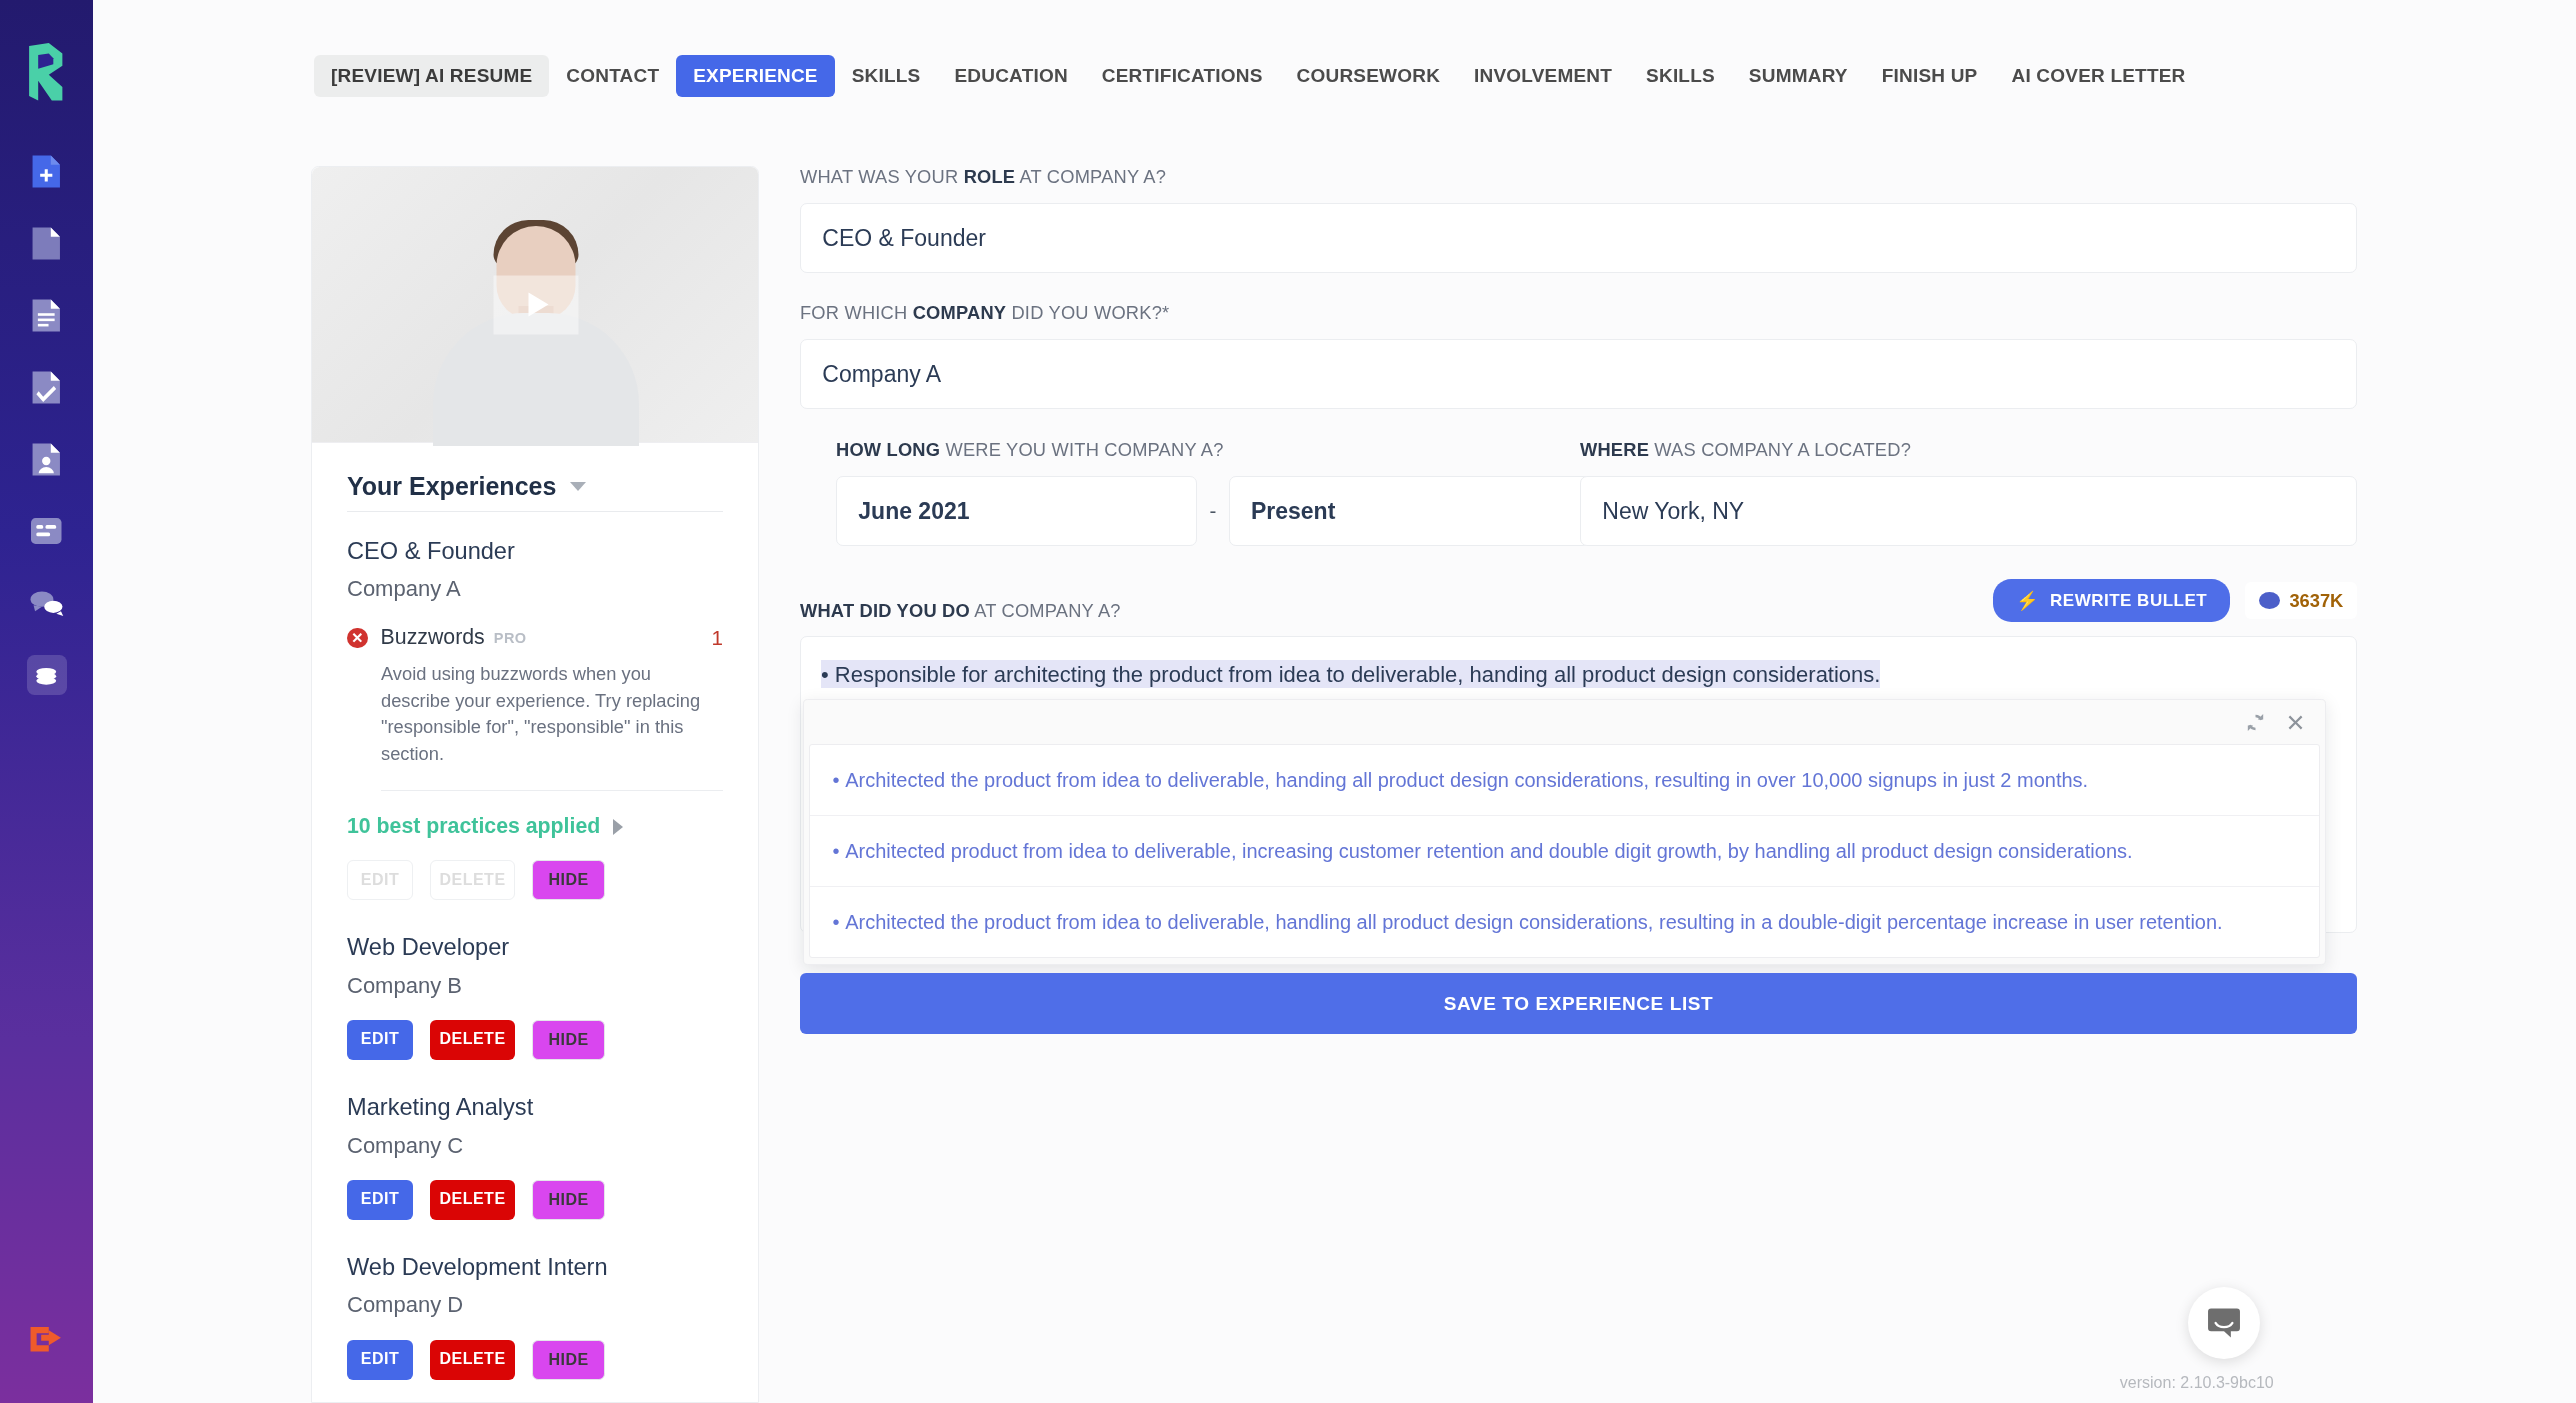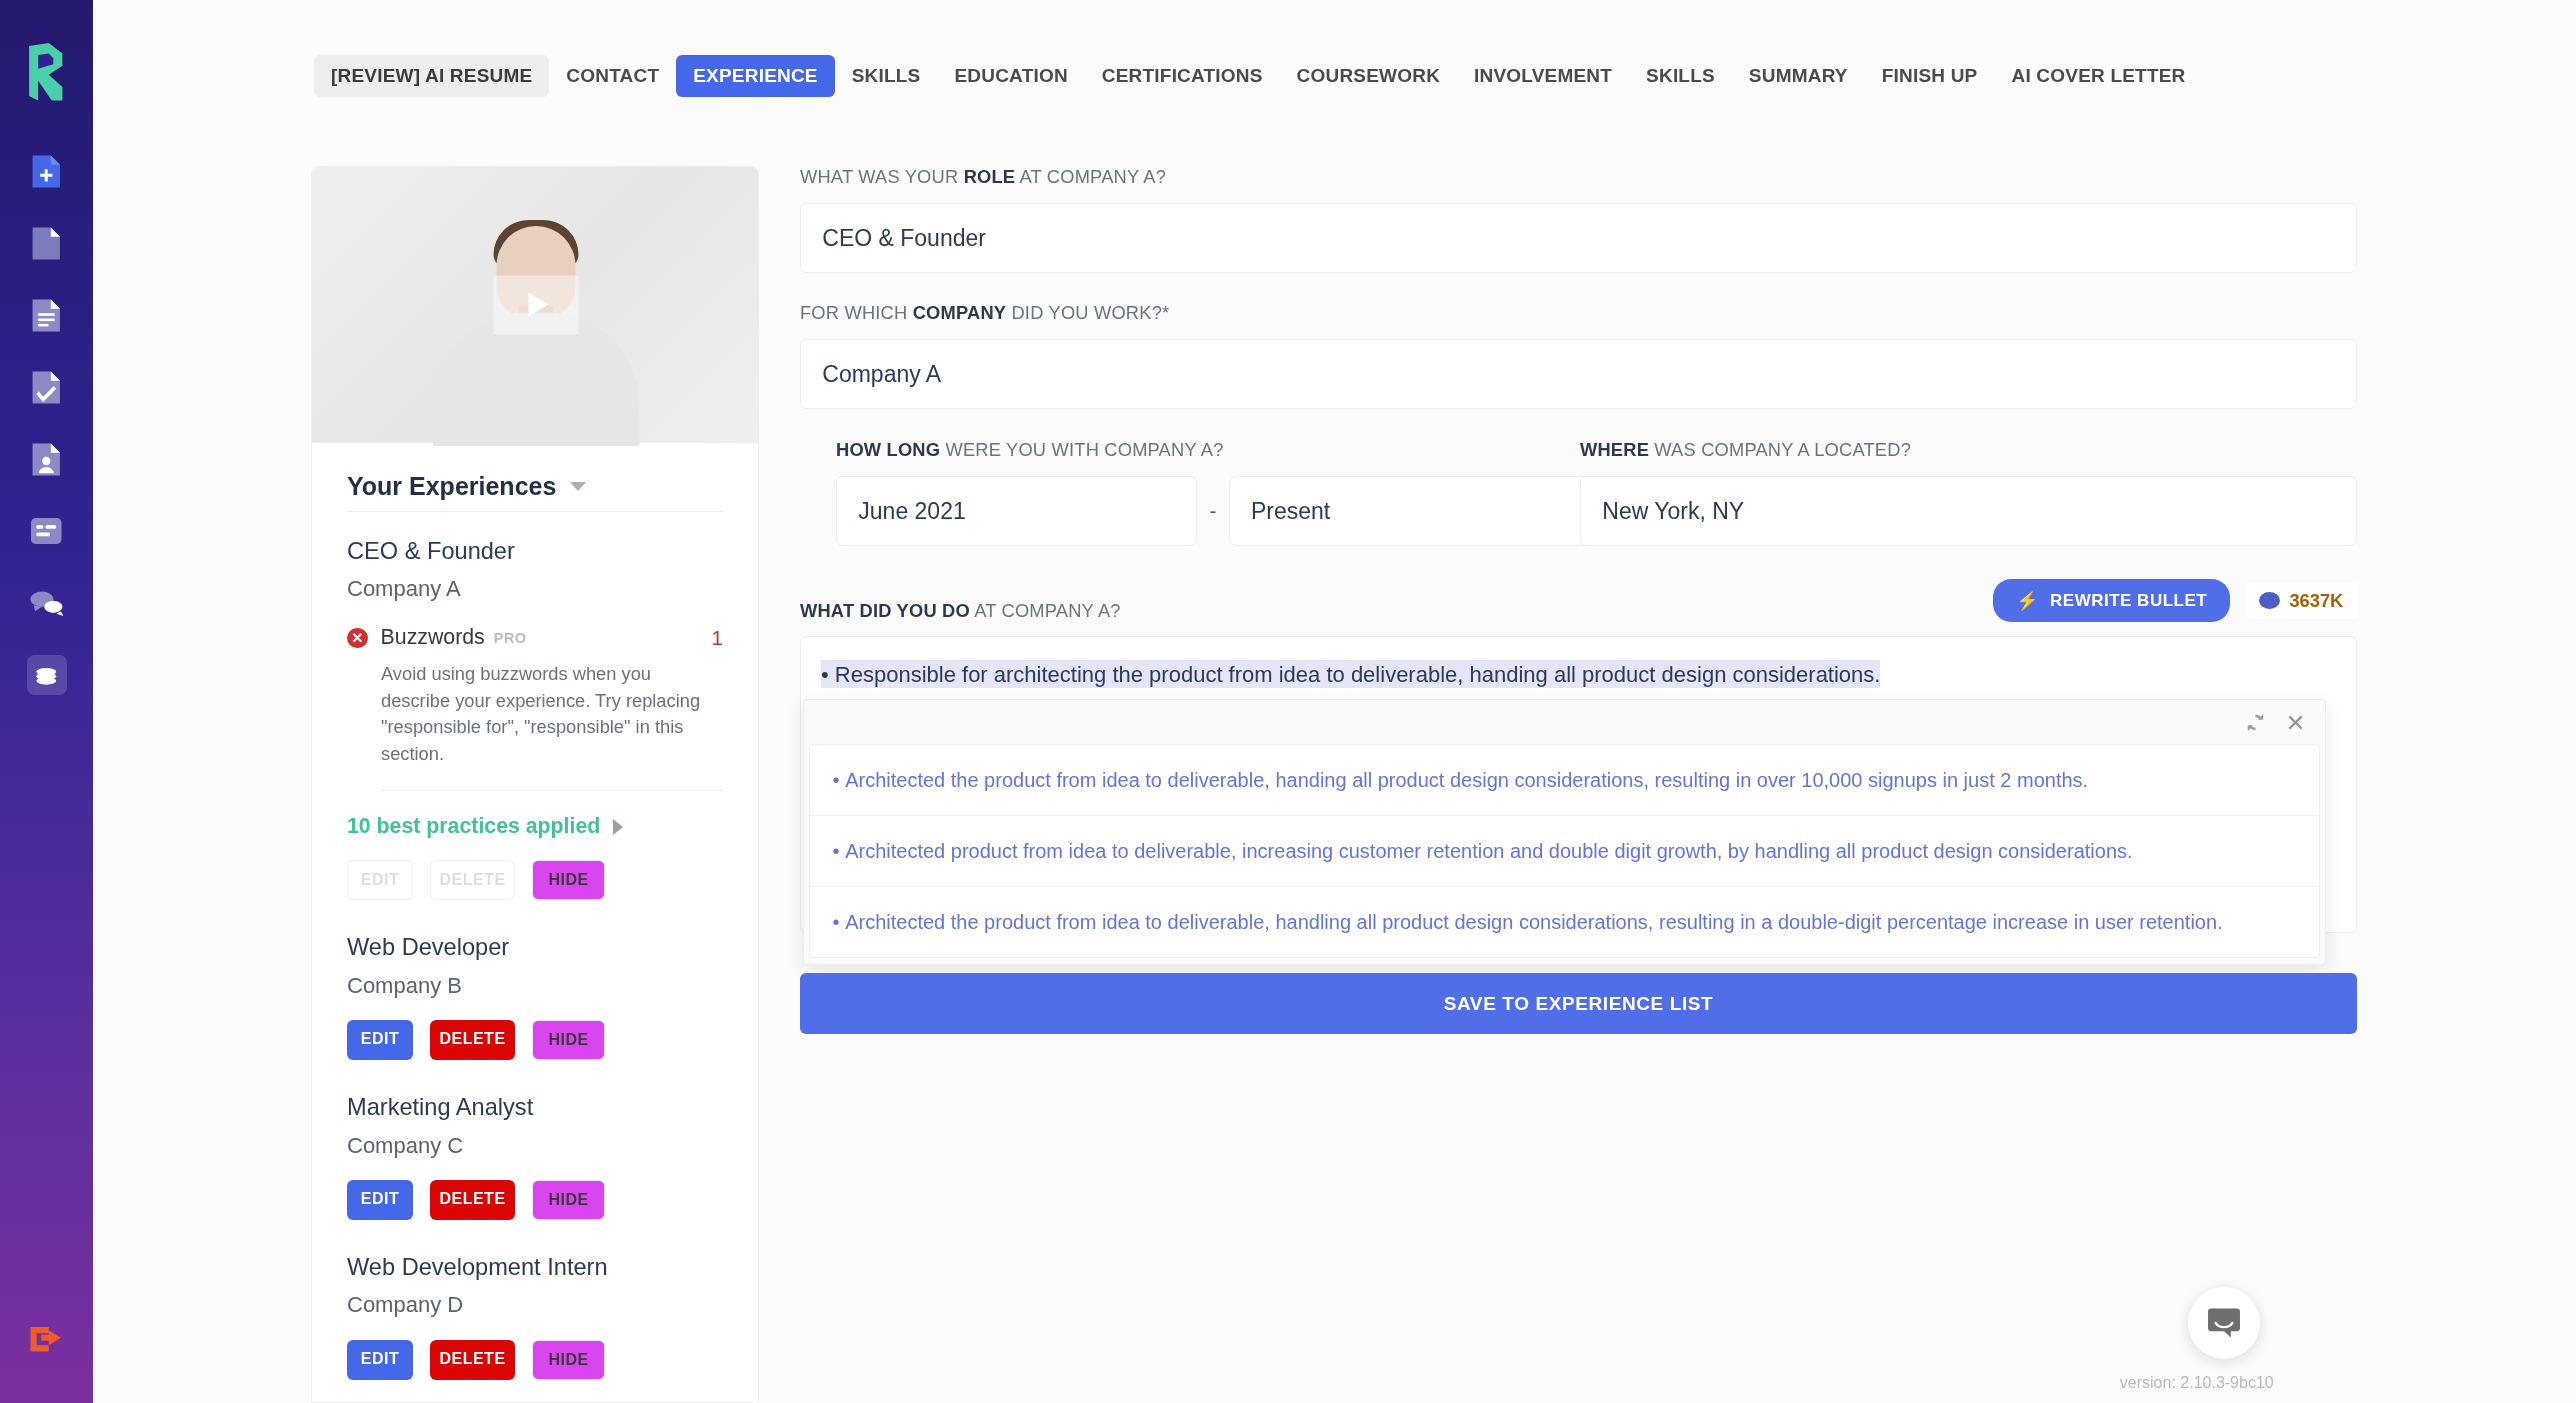--- a/index.html
+++ b/index.html
@@ -138,21 +138,21 @@
     font-size: 23px; color: #2b3b55;
   }
 
   .grp-role { position: absolute; left: 800px; top: 166px; width: 1557px; }
   .grp-company { position: absolute; left: 800px; top: 302px; width: 1557px; }
   .grp-howlong { position: absolute; left: 800px; top: 439px; width: 754px; margin-left: 36px; }
   .grp-where { position: absolute; left: 1580px; top: 439px; width: 777px; }
   .lbl-gap { margin-bottom: 15.2px; }
 
   .daterow { display: flex; align-items: center; }
-  .daterow .input-box { flex: 1 1 0; }
+  .daterow .input-box { flex: 1 1 0; font-weight: bold; }
   .dash { font-size: 20.6px; color: #4b5563; padding: 0 12.2px; }
 
   .grp-did { position: absolute; left: 800px; top: 579px; width: 1557px; }
   .did-head { display: flex; align-items: flex-end; }
   .rewrite-wrap { margin-left: auto; display: flex; align-items: center; gap: 15.2px; }
   .btn-rewrite {
     background: #4f6ee8; color: #fff; border-radius: 18.3px;
     font-size: 17px; font-weight: bold; letter-spacing: 0.5px;
     padding: 10.7px 23px; display: flex; align-items: center; gap: 10.7px; cursor: pointer;
   }

